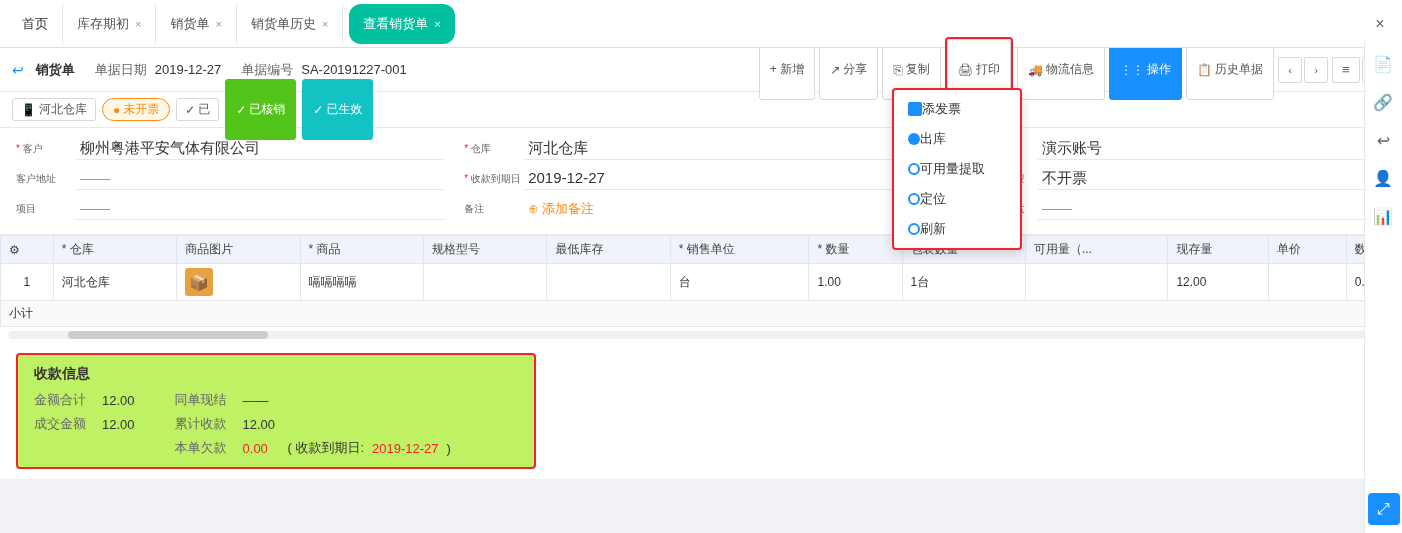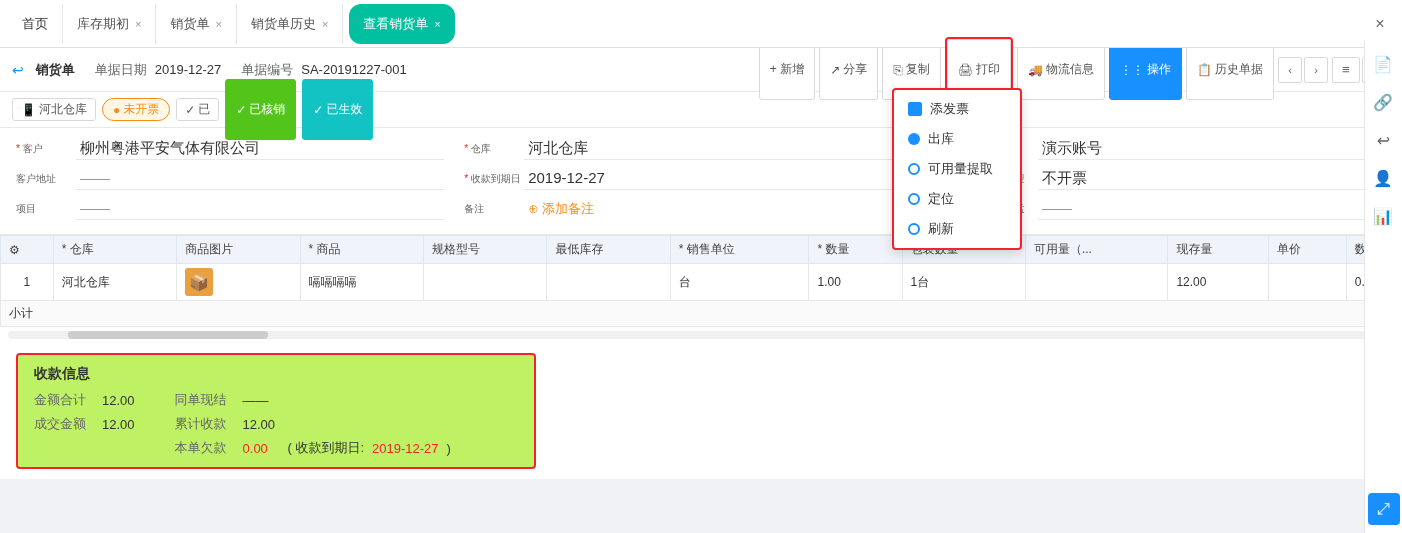--- a/index.html
+++ b/index.html
@@ -111,21 +111,21 @@
     }
     .sidebar-icon.bottom { margin-top: auto; background: #1890ff; color: #fff; border-radius: 4px; }
 
     
     .dropdown-menu {
       position: absolute; right: 380px; top: 88px; background: #fff;
       border: 1px solid #e8e8e8; border-radius: 4px; box-shadow: 0 4px 12px rgba(0,0,0,0.15);
       min-width: 130px; z-index: 100; padding: 4px 0;
     }
     .menu-item {
-      display: flex; align-items: center; gap: 8px; padding: 6px 14px;
+      display: flex; align-items: center; padding: 6px 14px;
       cursor: pointer; font-size: 13px; color: #333;
     }
     .menu-dot { width: 14px; height: 14px; border-radius: 2px; display: inline-block; }
     .menu-dot.blue-sq { background: #1890ff; border-radius: 2px; }
     .menu-dot.blue-circle { width: 12px; height: 12px; background: #1890ff; border-radius: 50%; }
     .menu-dot.circle-outline { width: 12px; height: 12px; border: 2px solid #1890ff; border-radius: 50%; background: transparent; }
 
     
     .print-highlight-box {
       position: relative; border: 2px solid #f5222d; border-radius: 4px; display: inline-flex;

